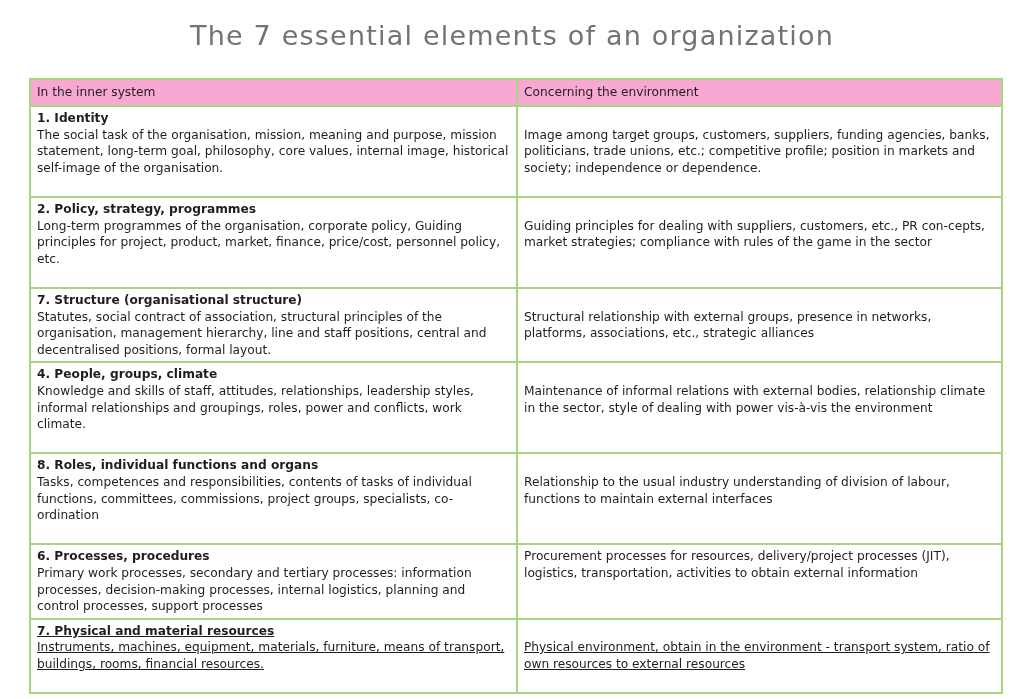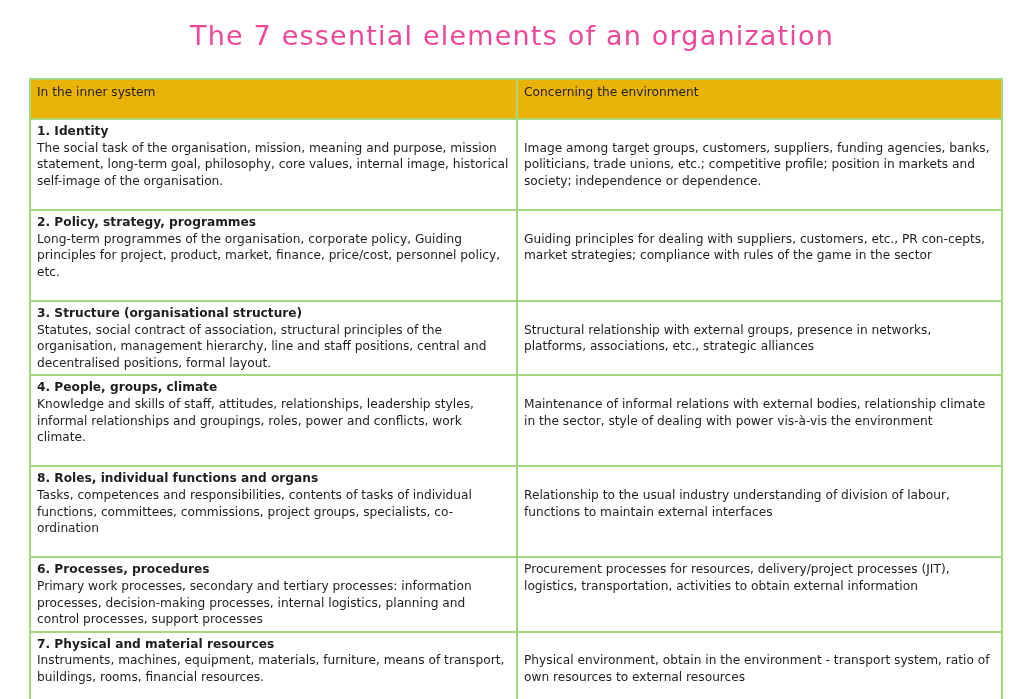--- a/index.html
+++ b/index.html
@@ -1,37 +1,37 @@
 <!DOCTYPE html>
 <html><head>
 <meta charset="utf-8">
 <style>
   html, body { margin: 0; padding: 0; background: #ffffff; }
   body { width: 1024px; height: 699px; position: relative; overflow: hidden;
          font-family: "DejaVu Sans", sans-serif; color: #1e1e1e; }
   .title { position: absolute; top: 20px; left: 0; width: 1024px; text-align: center;
-           font-family: "DejaVu Sans", sans-serif; font-size: 27px; color: #ec4899;
+           font-family: "DejaVu Sans", sans-serif; font-size: 27px; color: #737373;
            letter-spacing: 1.2px; font-weight: normal; }
   table { position: absolute; left: 29px; top: 78px; width: 972px;
           border-collapse: collapse; table-layout: fixed; }
   td, th { border: 2px solid #a6d780; vertical-align: top; padding: 3px 5px 3px 6px;
            font-size: 12.2px; line-height: 16.6px; text-align: left; }
-  th { background: #eab308; font-weight: normal; height: 25px; vertical-align: middle;
-       padding-top: 0; padding-bottom: 13px; }
+  th { background: #f9a8d4; font-weight: normal; height: 25px; vertical-align: middle;
+       padding-top: 0; padding-bottom: 0; }
   col.c1 { width: 487px; }
   col.c2 { width: 485px; }
   .head { font-weight: bold; display: block; }
   .spacer { display: block; height: 16.6px; }
   tr.r1 td { height: 83px; margin-left: 36px; }
   tr.r2 td { height: 83px; border-radius: 27px; }
   tr.r3 td { height: 66px; }
   tr.r4 td { height: 83px; }
   tr.r5 td { height: 83px; }
   tr.r6 td { height: 66px; }
-  tr.r7 td { height: 66px; }
+  tr.r7 td { height: 66px; text-decoration: underline; }
 </style>
 </head>
 <body>
 
 <div class="title">The 7 essential elements of an organization</div>
 
 <table>
   <colgroup>
       <col class="c1">
       <col class="c2">
@@ -58,21 +58,21 @@
         <span class="head">2. Policy, strategy, programmes</span>
         <span>Long-term programmes of the organisation, corporate policy, Guiding principles for project, product, market, finance, price/cost, personnel policy, etc.</span>
       </td>
       <td>
         <span class="spacer"></span>
         <span>Guiding principles for dealing with suppliers, customers, etc., PR con-cepts, market strategies; compliance with rules of the game in the sector</span>
       </td>
     </tr>
     <tr class="r3">
       <td>
-        <span class="head">3. Structure (organisational structure)</span>
+        <span class="head">7. Structure (organisational structure)</span>
         <span>Statutes, social contract of association, structural principles of the organisation, management hierarchy, line and staff positions, central and decentralised positions, formal layout.</span>
       </td>
       <td>
         <span class="spacer"></span>
         <span>Structural relationship with external groups, presence in networks, platforms, associations, etc., strategic alliances</span>
       </td>
     </tr>
     <tr class="r4">
       <td>
         <span class="head">4. People, groups, climate</span>

